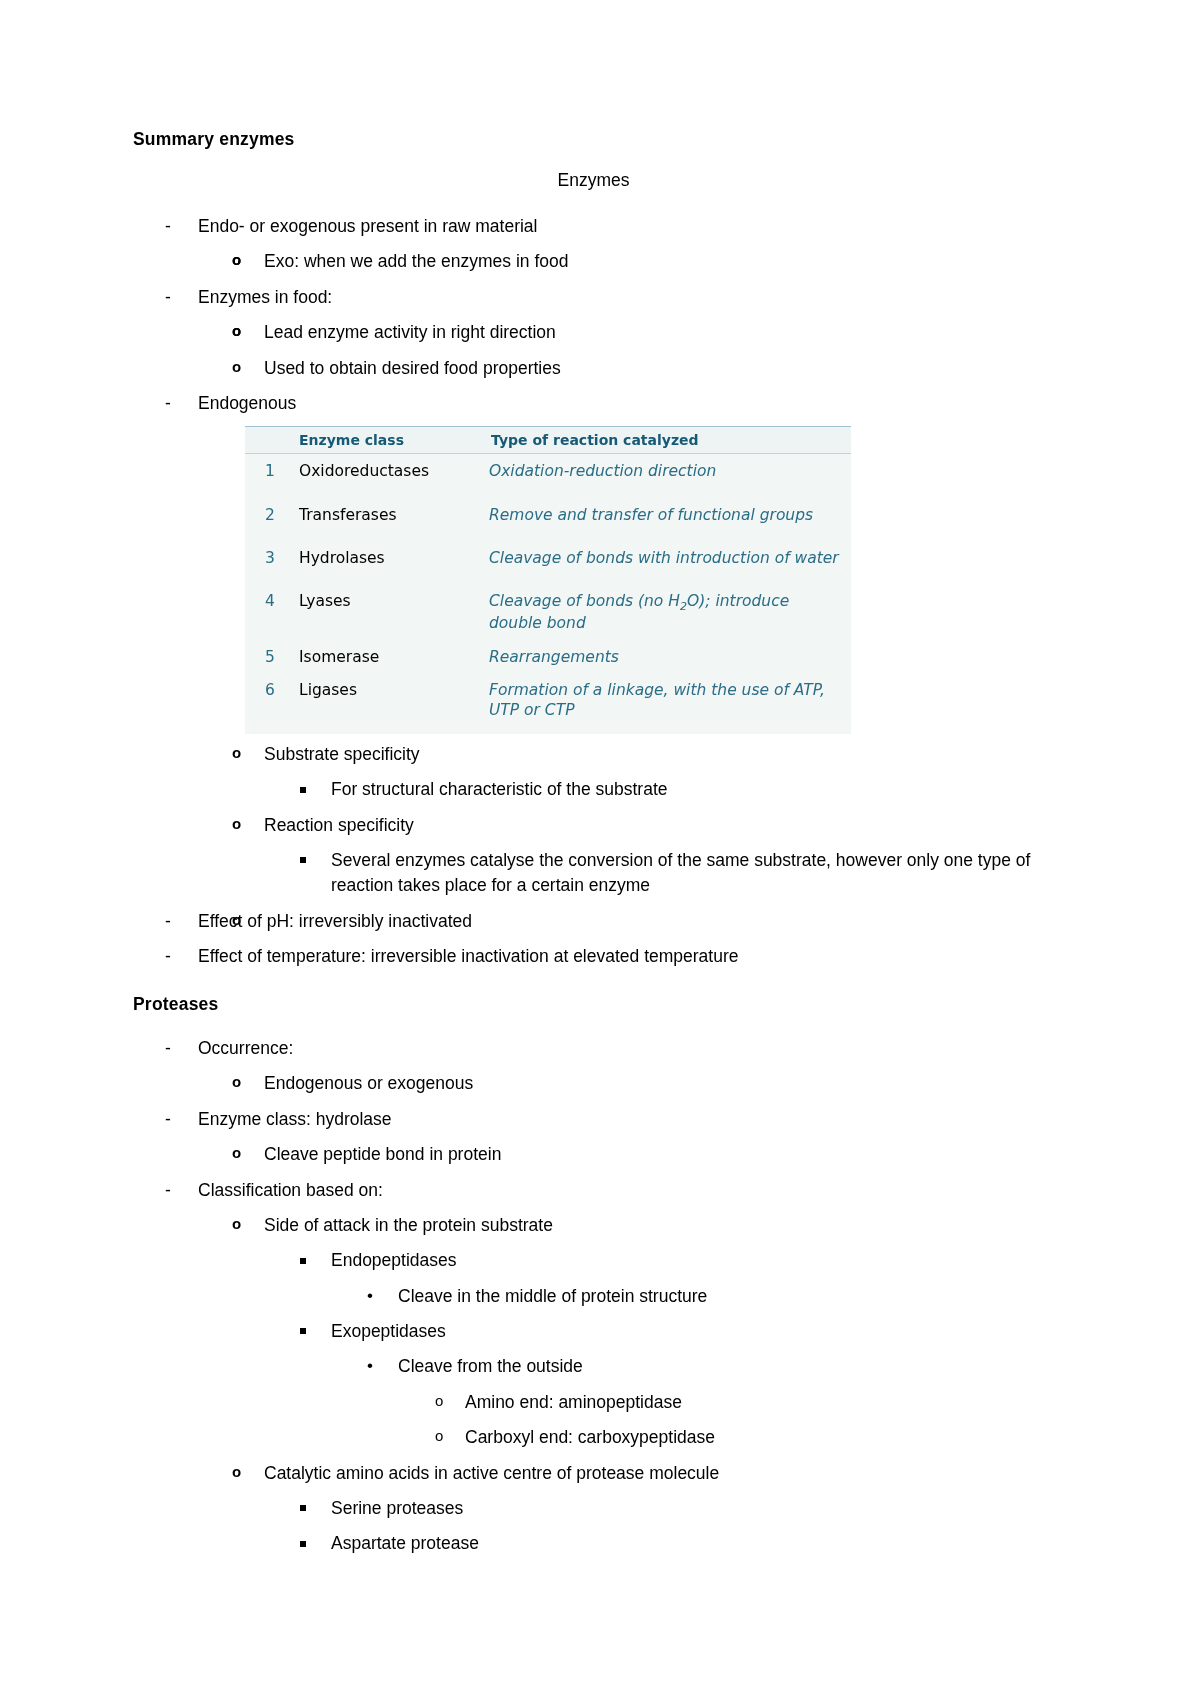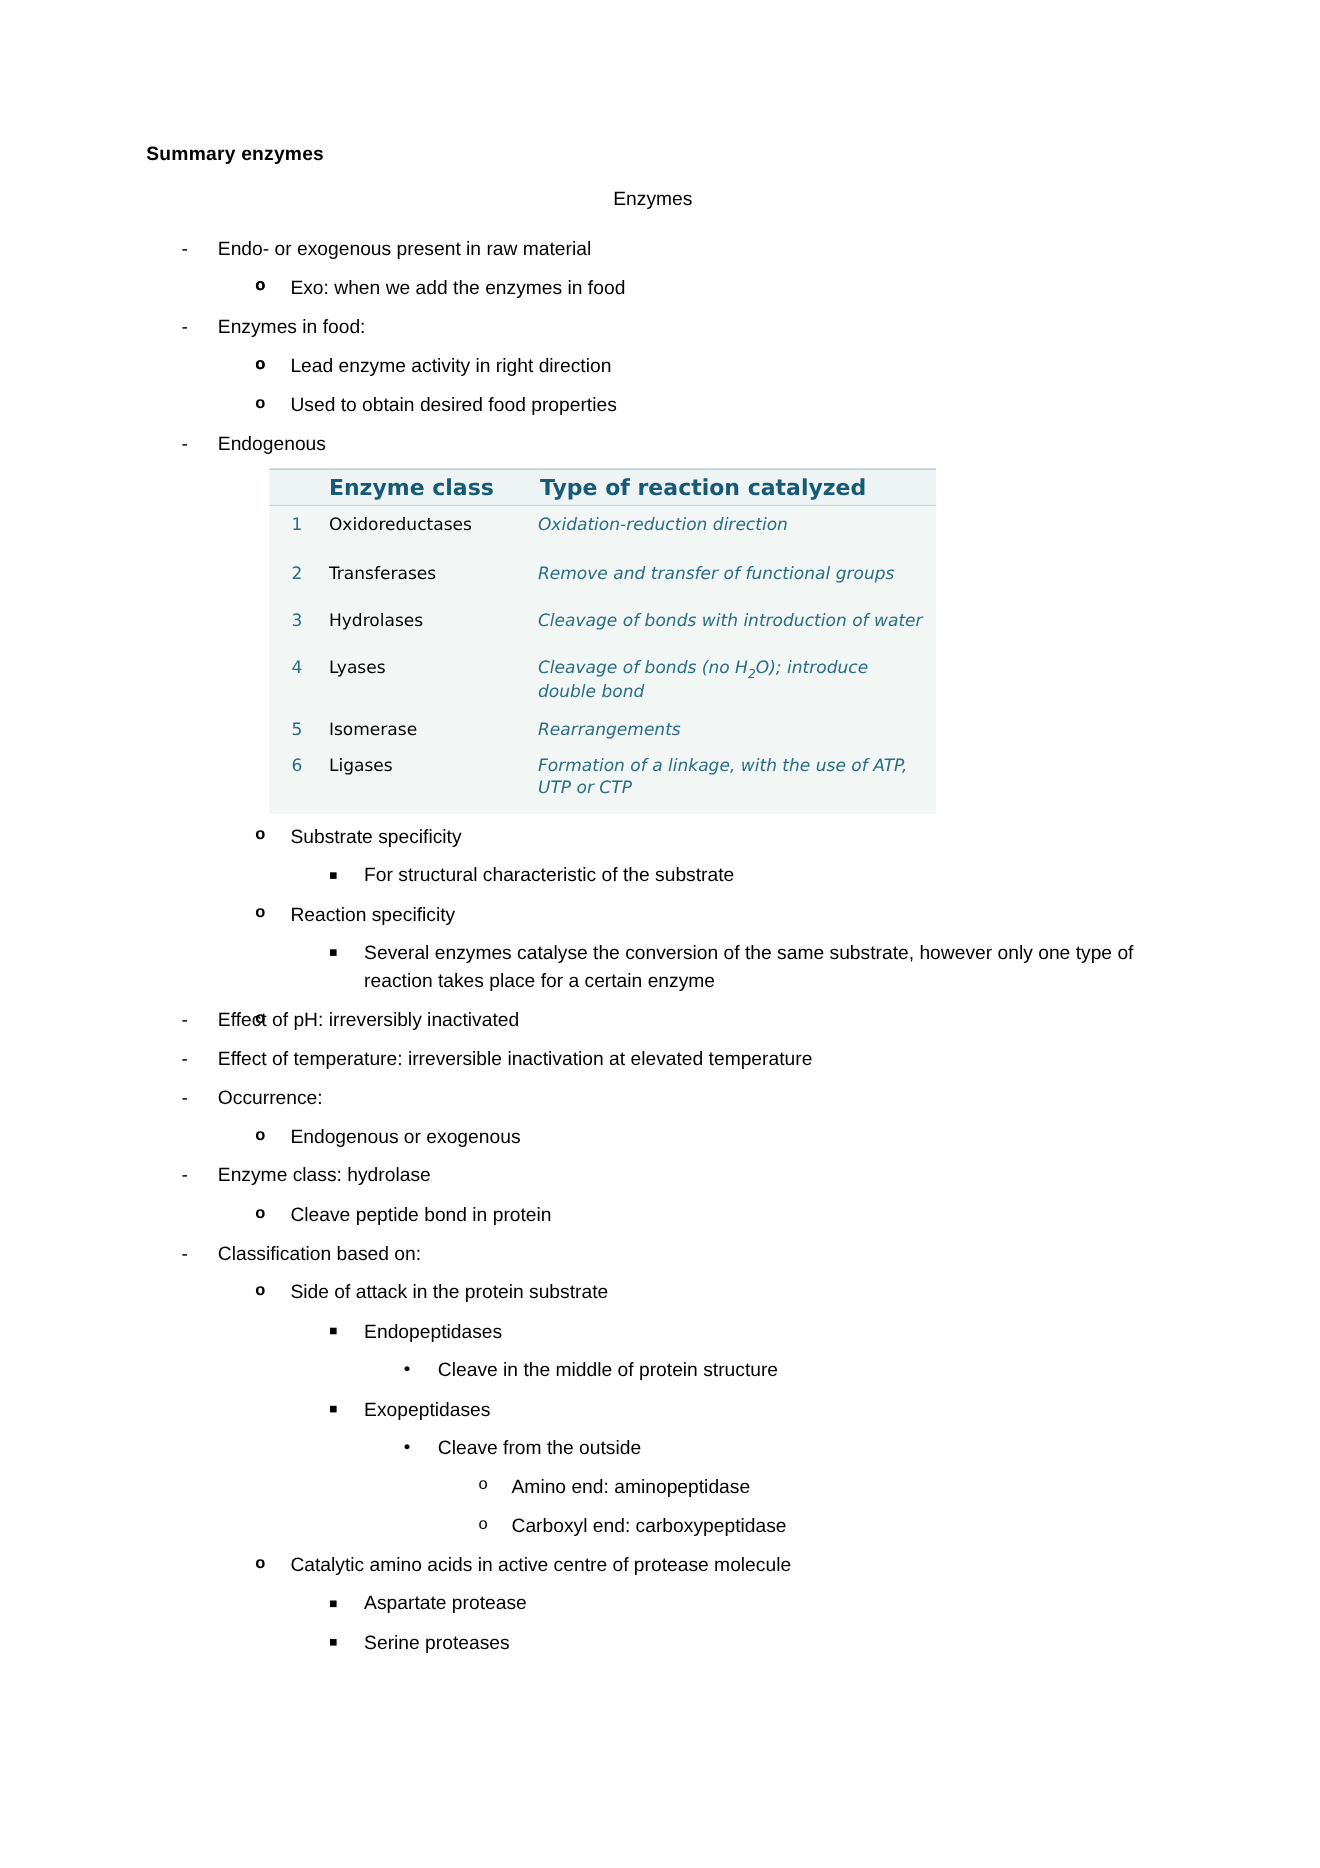--- a/index.html
+++ b/index.html
@@ -97,21 +97,21 @@
     border-collapse: collapse;
     width: 100%;
     font-family: "DejaVu Sans", sans-serif;
     font-size: 15.5px;
     color: #2a6d86;
   }
   table.enzyme-table thead th {
     text-align: left;
     font-weight: bold;
     color: #165a76;
-    font-size: 20px;
+    font-size: 14px;
     padding: 6px 0 6px 0;
     border-top: 1.5px solid #9fc0cf;
     border-bottom: 1.2px solid #bed4de;
     background: #eef4f4;
   }
   table.enzyme-table thead th.c-num { width: 34px; padding-left: 14px; }
   table.enzyme-table thead th.c-name { width: 190px; }
   table.enzyme-table thead th.c-desc { padding-left: 2px; }
 
   table.enzyme-table td {
@@ -247,20 +247,21 @@
       <div class="li l1">
         <span class="mk">-</span>
         <span class="tx">Effect of pH: irreversibly inactivated</span>
       </div>
       <div class="li l1">
         <span class="mk">-</span>
         <span class="tx">Effect of temperature: irreversible inactivation at elevated temperature</span>
       </div>
     </div>
 
+    <div class="h-bold gap-before">Proteases</div>
 
     <div class="blk">
       <div class="li l1">
         <span class="mk">-</span>
         <span class="tx">Occurrence:</span>
       </div>
       <div class="li l2">
         <span class="mk">o</span>
         <span class="tx">Endogenous or exogenous</span>
       </div>
@@ -303,22 +304,22 @@
       <div class="li l5">
         <span class="mk">o</span>
         <span class="tx">Carboxyl end: carboxypeptidase</span>
       </div>
       <div class="li l2">
         <span class="mk">o</span>
         <span class="tx">Catalytic amino acids in active centre of protease molecule</span>
       </div>
       <div class="li l3">
         <span class="mk"><span class="sq"></span></span>
+        <span class="tx">Serine proteases</span>
+      </div>
+      <div class="li l3">
+        <span class="mk"><span class="sq"></span></span>
         <span class="tx">Aspartate protease</span>
-      </div>
-      <div class="li l3">
-        <span class="mk"><span class="sq"></span></span>
-        <span class="tx">Serine proteases</span>
       </div>
     </div>
 
   </div>
 </div>
 
 </body></html>

